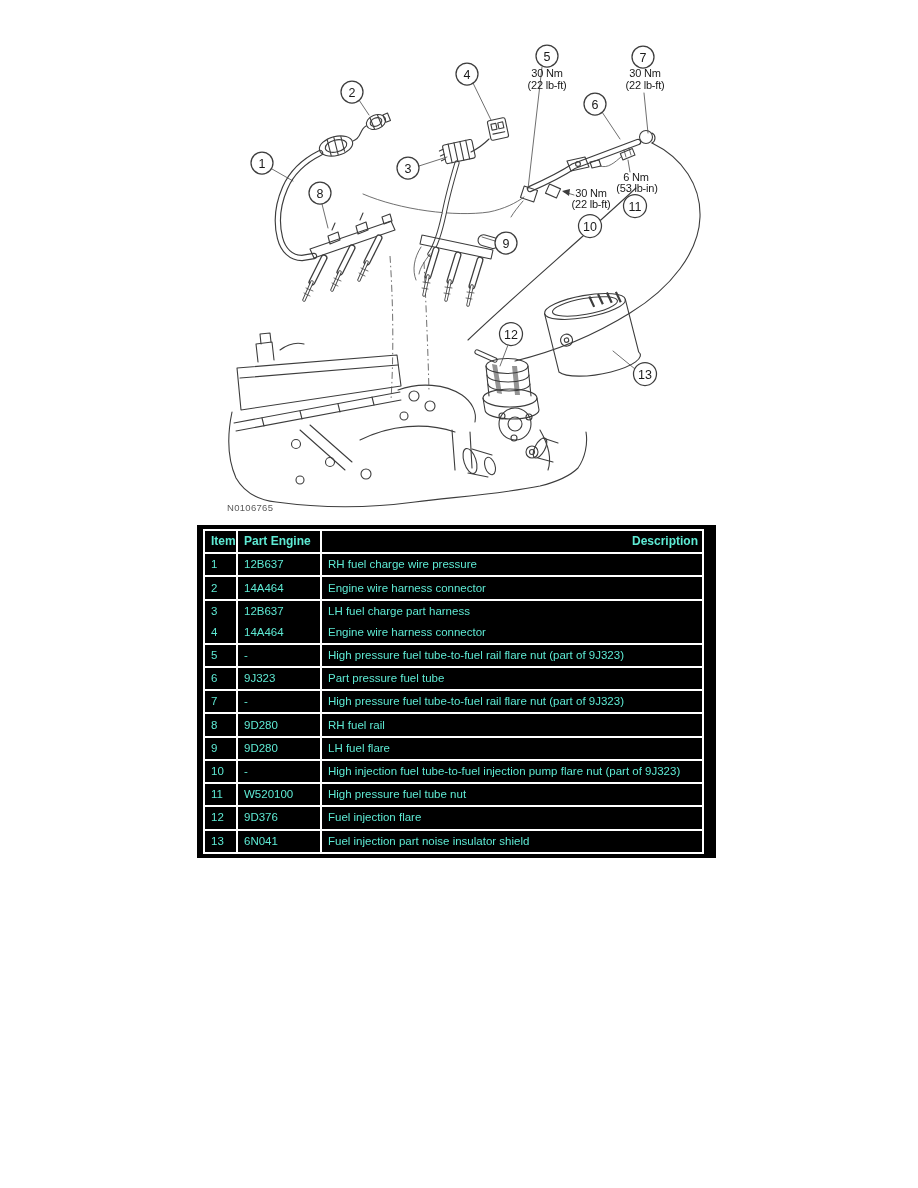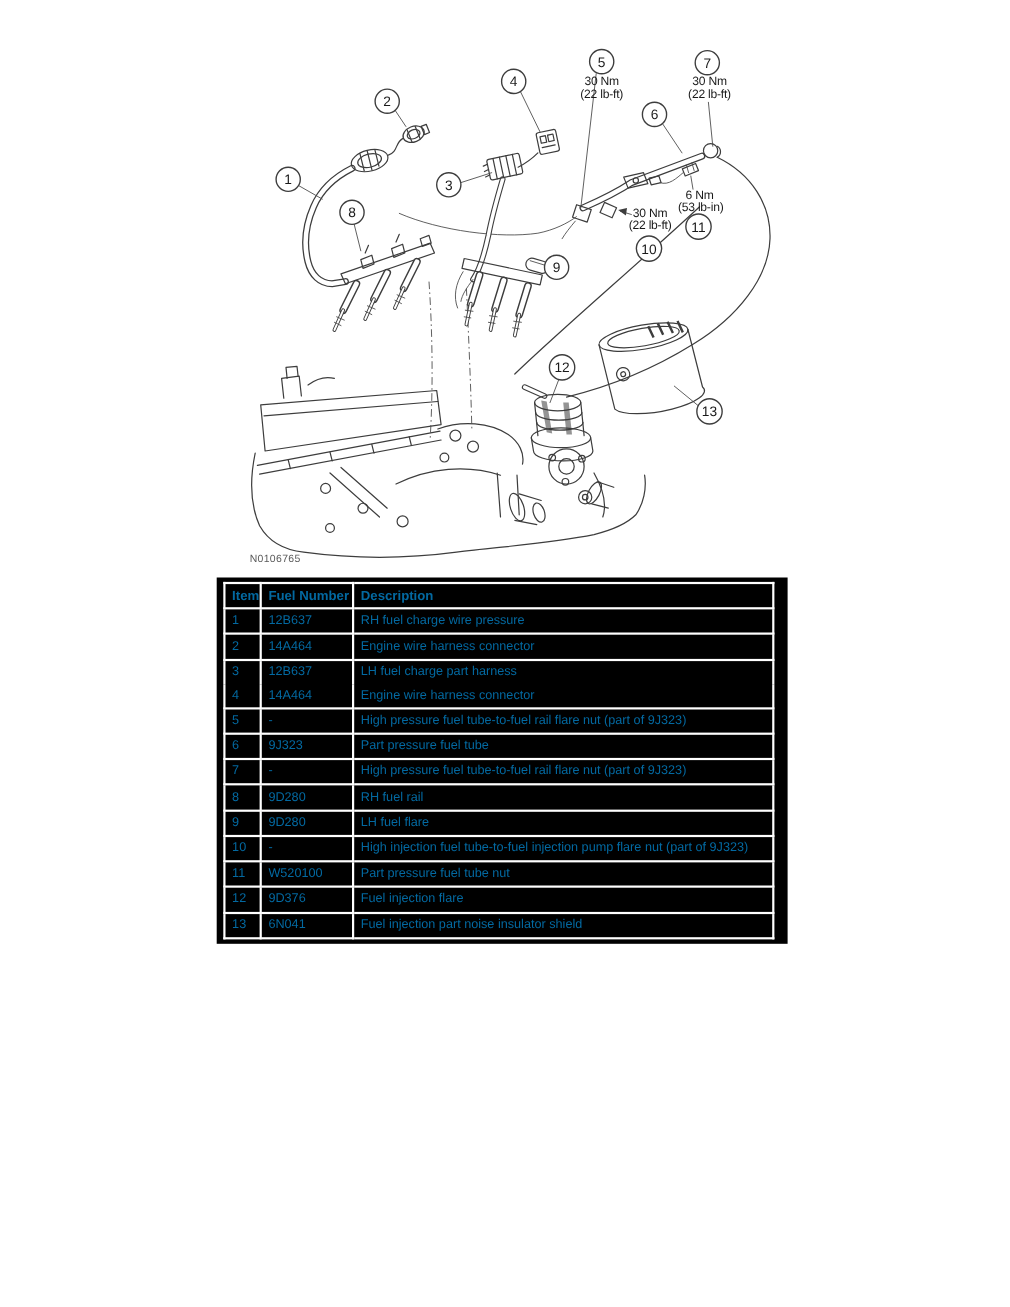--- a/index.html
+++ b/index.html
@@ -25,25 +25,25 @@
   .figref { font-size:9.5px; fill:#5a5a5a; letter-spacing:0.3px; }
   .fillDark { fill:#3d3d3d; stroke:none; }
 
   
   .table-wrap { position:absolute; left:197px; top:525px; width:519px; height:333px;
                 background:#000; box-sizing:border-box; padding:4px 12px 4px 6px; }
   table.parts { width:100%; height:100%; border-collapse:collapse; table-layout:fixed; }
   table.parts col.c-item { width:33px; }
   table.parts col.c-part { width:84px; }
   table.parts th, table.parts td {
-      border:2px solid #fff; background:#000; color:#0369a1;
+      border:2px solid #fff; background:#000; color:#5eead4;
       font-size:11.5px; line-height:13px; padding:2px 4px 2px 6px;
       text-align:left; vertical-align:middle; white-space:nowrap; overflow:hidden; }
   table.parts th { font-weight:bold; font-size:12px; }
-  table.parts th.desc-h { text-align:left; }
+  table.parts th.desc-h { text-align:right; }
   tr.grp-a td { border-bottom:0; }
   tr.grp-b td { border-top:0; }
 </style>
 </head>
 <body>
 
 <div class="page">
 
   <svg id="diagram" width="918" height="520" viewBox="0 0 918 520" xmlns="http://www.w3.org/2000/svg">
 
@@ -302,21 +302,21 @@
   <div class="table-wrap">
     <table class="parts">
       <colgroup>
           <col class="c-item">
           <col class="c-part">
           <col>
         </colgroup>
       <tbody>
           <tr>
         <th>Item</th>
-        <th>Fuel Number</th>
+        <th>Part Engine</th>
         <th class="desc-h">Description</th>
       </tr>
       <tr>
         <td>1</td>
         <td>12B637</td>
         <td>RH fuel charge wire pressure</td>
       </tr>
       <tr>
         <td>2</td>
         <td>14A464</td>
@@ -358,21 +358,21 @@
         <td>LH fuel flare</td>
       </tr>
       <tr>
         <td>10</td>
         <td>-</td>
         <td>High injection fuel tube-to-fuel injection pump flare nut (part of 9J323)</td>
       </tr>
       <tr>
         <td>11</td>
         <td>W520100</td>
-        <td>Part pressure fuel tube nut</td>
+        <td>High pressure fuel tube nut</td>
       </tr>
       <tr>
         <td>12</td>
         <td>9D376</td>
         <td>Fuel injection flare</td>
       </tr>
       <tr>
         <td>13</td>
         <td>6N041</td>
         <td>Fuel injection part noise insulator shield</td>

